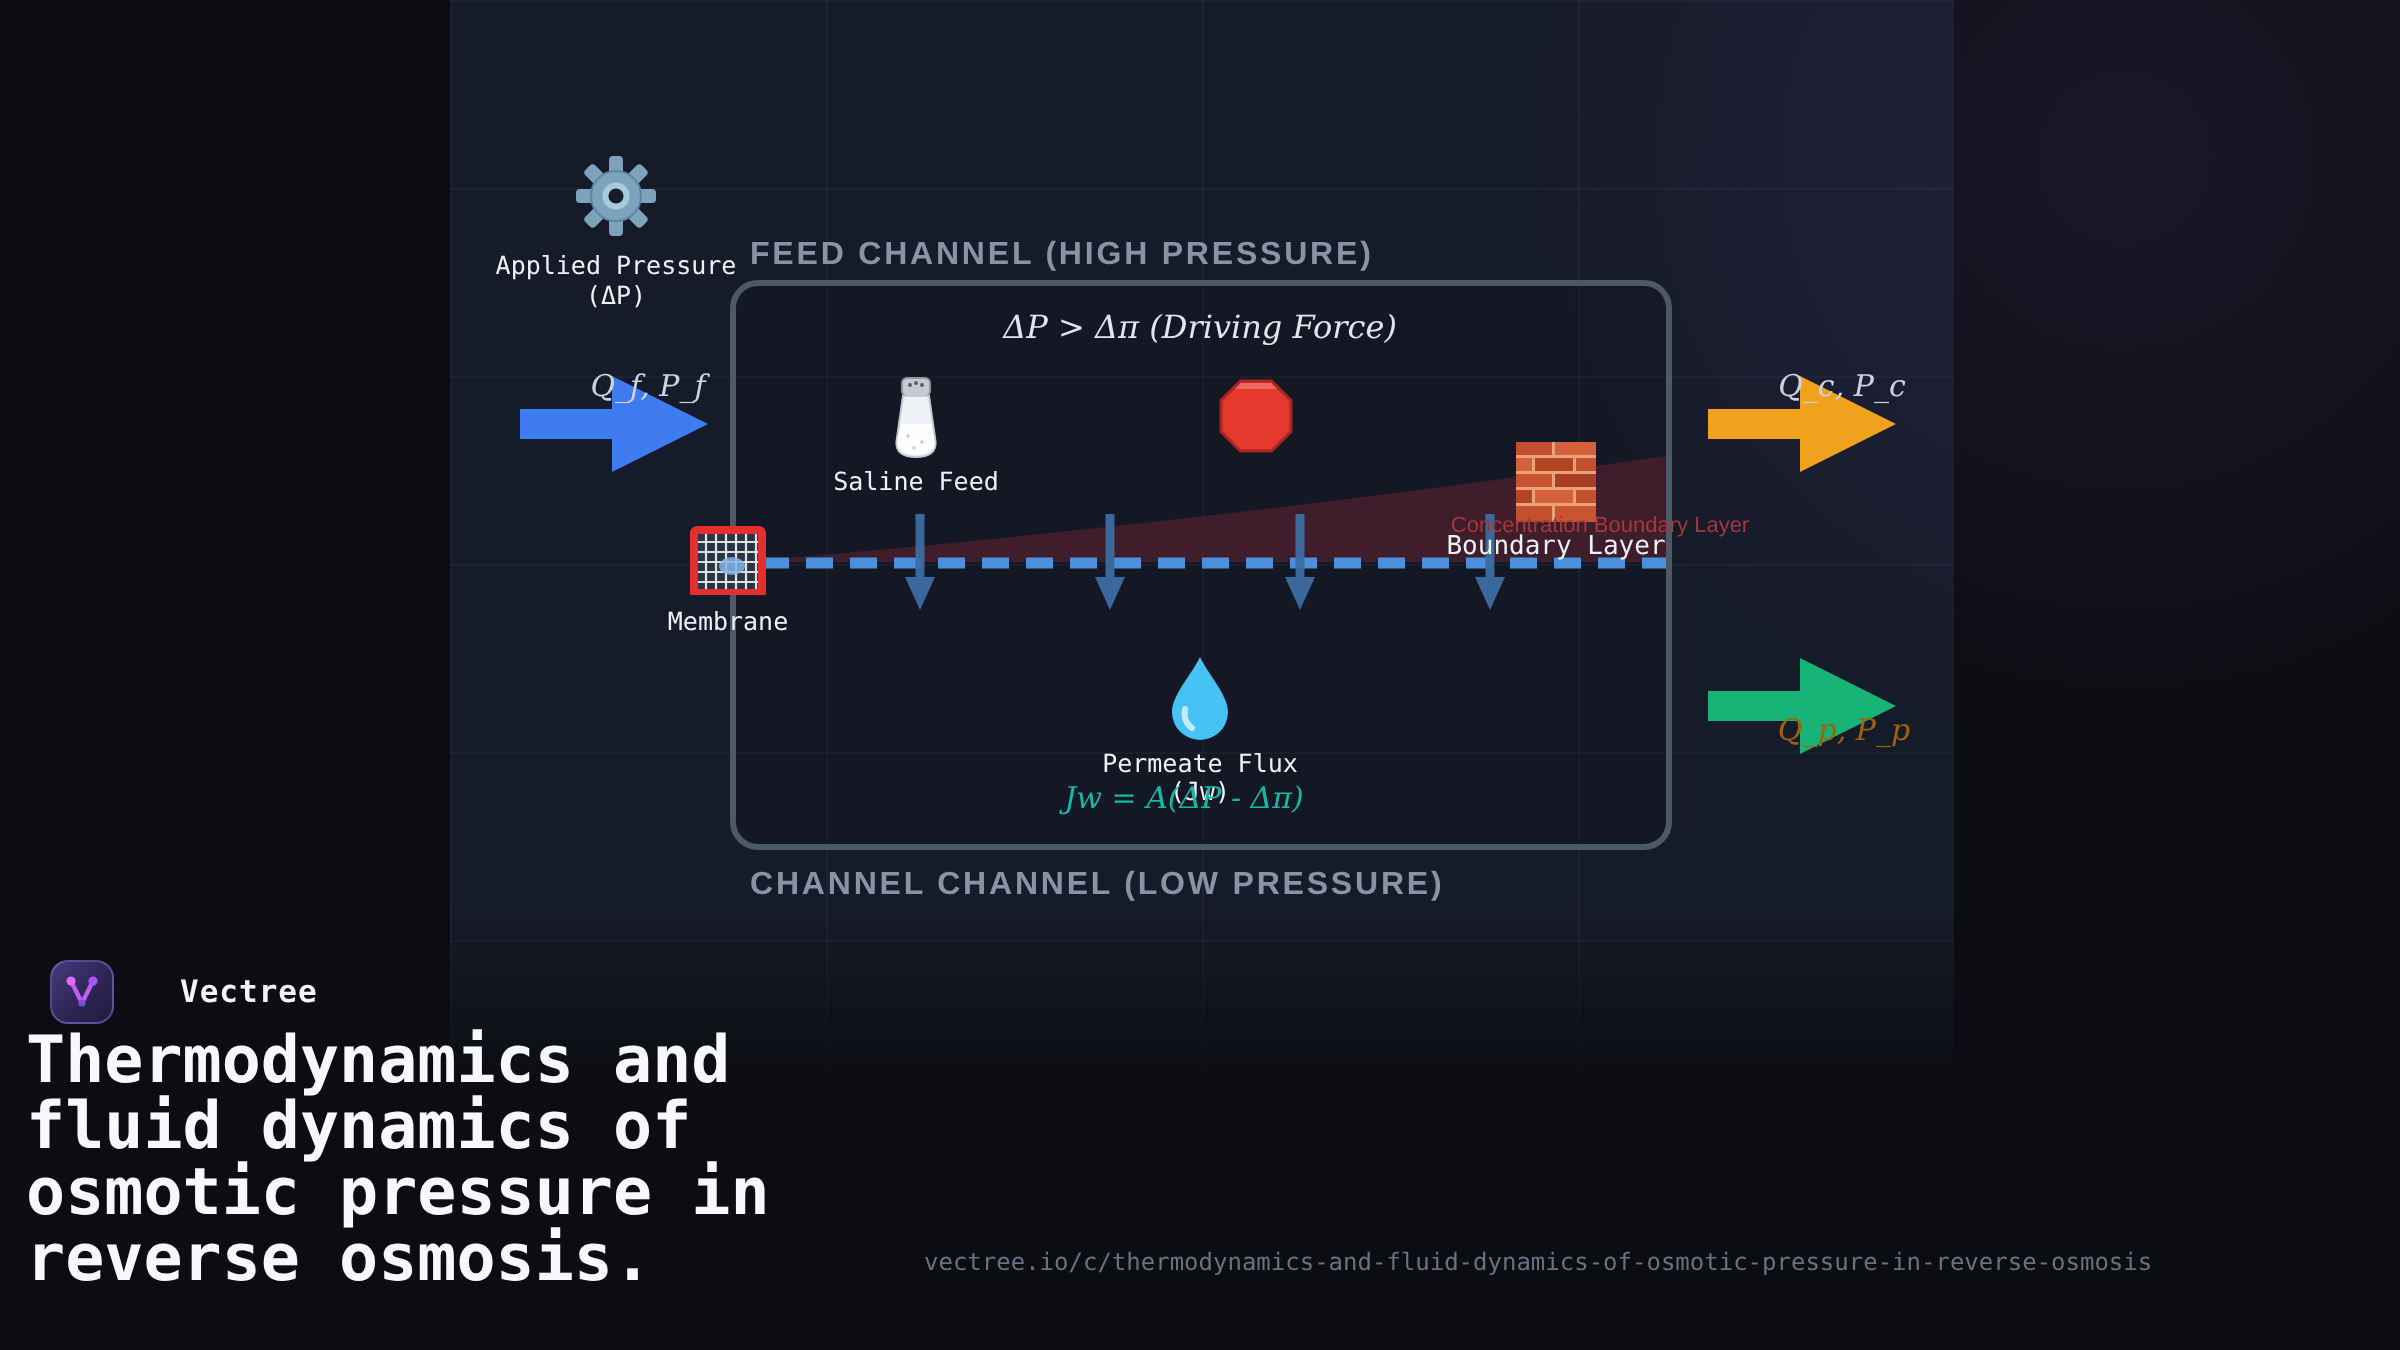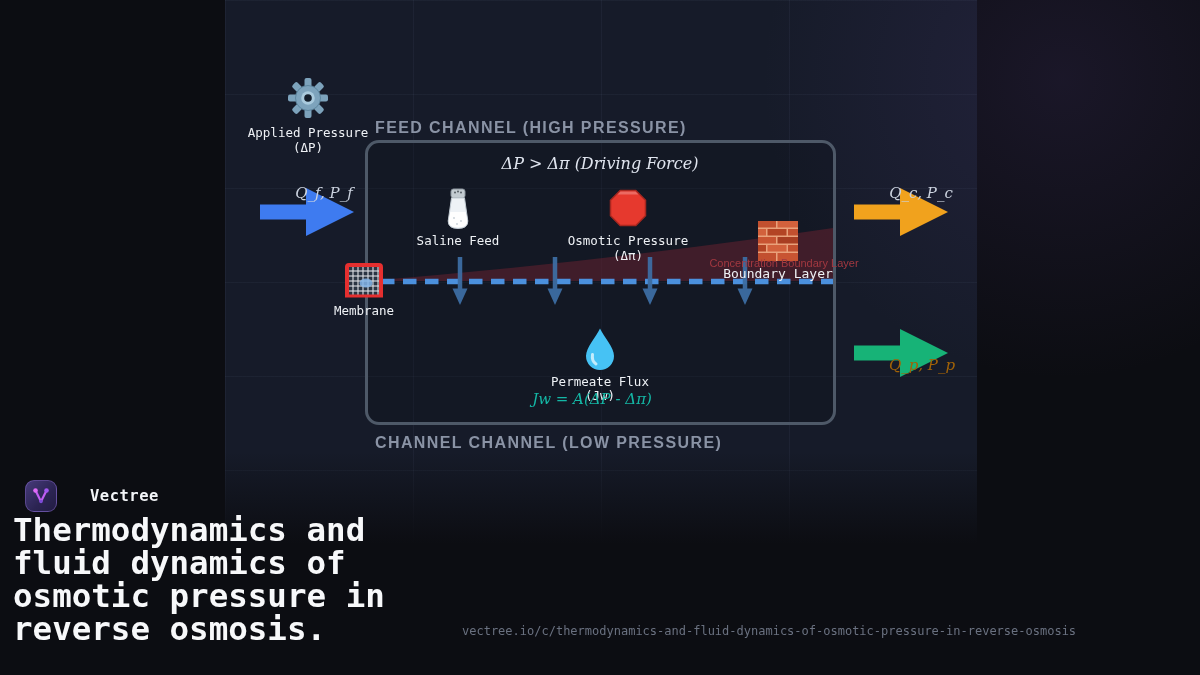--- a/index.html
+++ b/index.html
@@ -169,41 +169,37 @@
     <circle cx="13" cy="30" r="0.9" fill="#c6ced6"></circle>
       <circle cx="20" cy="33" r="0.9" fill="#c6ced6"></circle>
       <circle cx="16" cy="36" r="0.9" fill="#c6ced6"></circle>
   </svg>
   <div class="lbl" style="left:458px; top:233px;">Saline Feed</div>
 
   <svg class="abs" style="left:609px; top:189px;" width="38" height="38" viewBox="0 0 38 38">
     <polygon points="11.2,1.5 26.8,1.5 36.5,11.2 36.5,26.8 26.8,36.5 11.2,36.5 1.5,26.8 1.5,11.2" fill="#e6392e" stroke="#a8271f" stroke-width="1.5"></polygon>
     <polygon points="11.5,2.5 26.5,2.5 29.5,5.5 8.5,5.5" fill="rgba(255,255,255,0.25)"></polygon>
   </svg>
-  <div class="lbl" style="left:628px; top:233px;">
-    <div>Osmotic Pressure</div>
-    <div>(Δπ)</div>
-  </div>
 
   <svg class="abs" style="left:758px; top:221px;" width="40" height="40" viewBox="0 0 40 40">
     <rect width="40" height="40" fill="#e9a17a"></rect>
     <rect x="0" y="0" width="18" height="6.5" fill="#c2502f"></rect>
       <rect x="19.5" y="0" width="20.5" height="6.5" fill="#d2613c"></rect>
     <rect x="0" y="8" width="8" height="6.5" fill="#d2613c"></rect>
       <rect x="9.5" y="8" width="19" height="6.5" fill="#b34424"></rect>
       <rect x="30" y="8" width="10" height="6.5" fill="#c2502f"></rect>
     <rect x="0" y="16" width="18" height="6.5" fill="#c85432"></rect>
       <rect x="19.5" y="16" width="20.5" height="6.5" fill="#a83e22"></rect>
     <rect x="0" y="24" width="8" height="6.5" fill="#b34424"></rect>
       <rect x="9.5" y="24" width="19" height="6.5" fill="#d2613c"></rect>
       <rect x="30" y="24" width="10" height="6.5" fill="#c2502f"></rect>
     <rect x="0" y="32" width="18" height="8" fill="#c2502f"></rect>
       <rect x="19.5" y="32" width="20.5" height="8" fill="#c85432"></rect>
   </svg>
-  <div class="overlay-red" style="left:784px; top:257px;">Concentration Boundary Layer</div>
+  <div class="overlay-red" style="left:800px; top:257px;">Concentration Boundary Layer</div>
   <div class="lbl" style="left:778px; top:266px; font-size:13px;">Boundary Layer</div>
 
   <svg class="abs" style="left:583px; top:327px;" width="34" height="44" viewBox="0 0 34 44">
     <path d="M17,1.5 C13,10 3,20.5 3,29 a14,14 0 0 0 28,0 C31,20.5 21,10 17,1.5 Z" fill="#46c2f4"></path>
     <path d="M9.5,27.5 q-1,6.5 3.5,9.5" stroke="#d8f3fd" stroke-width="3" fill="none" stroke-linecap="round" opacity="0.85"></path>
   </svg>
   <div class="lbl" style="left:600px; top:374px;">
     <div>Permeate Flux</div>
   </div>
   <div class="lbl" style="left:600px; top:388px;">

